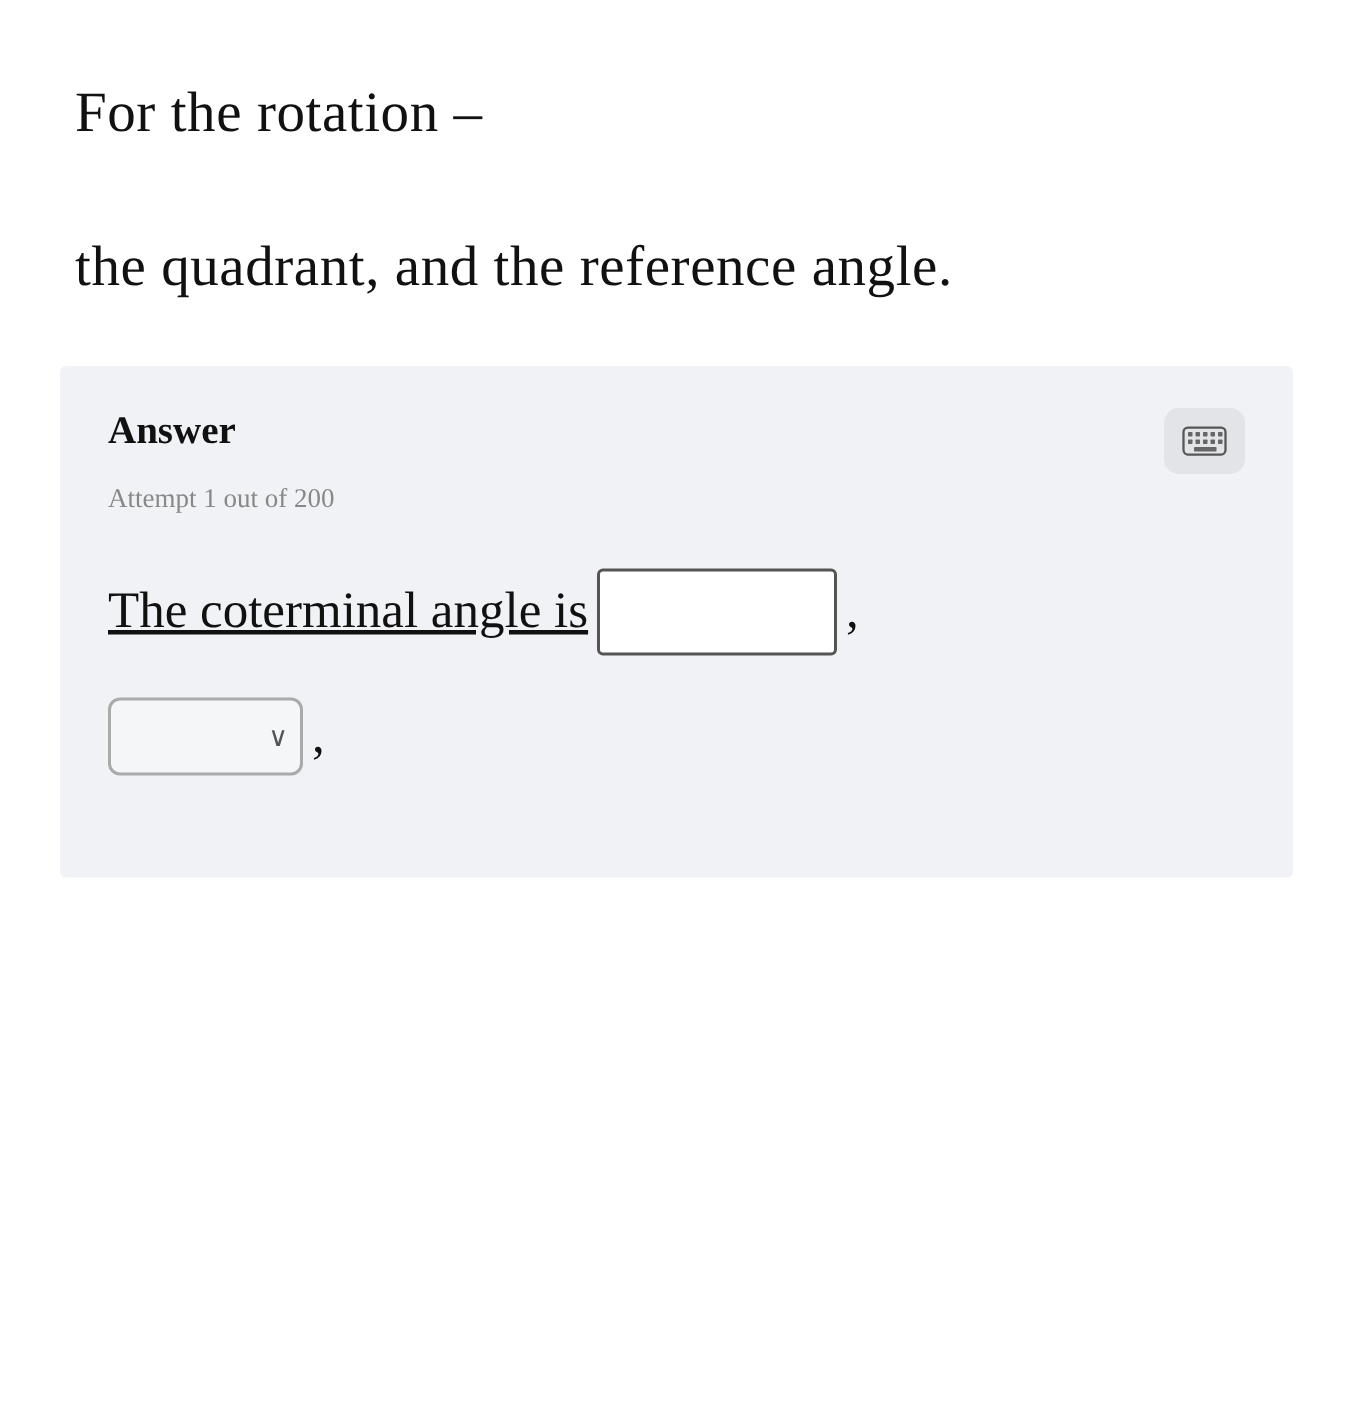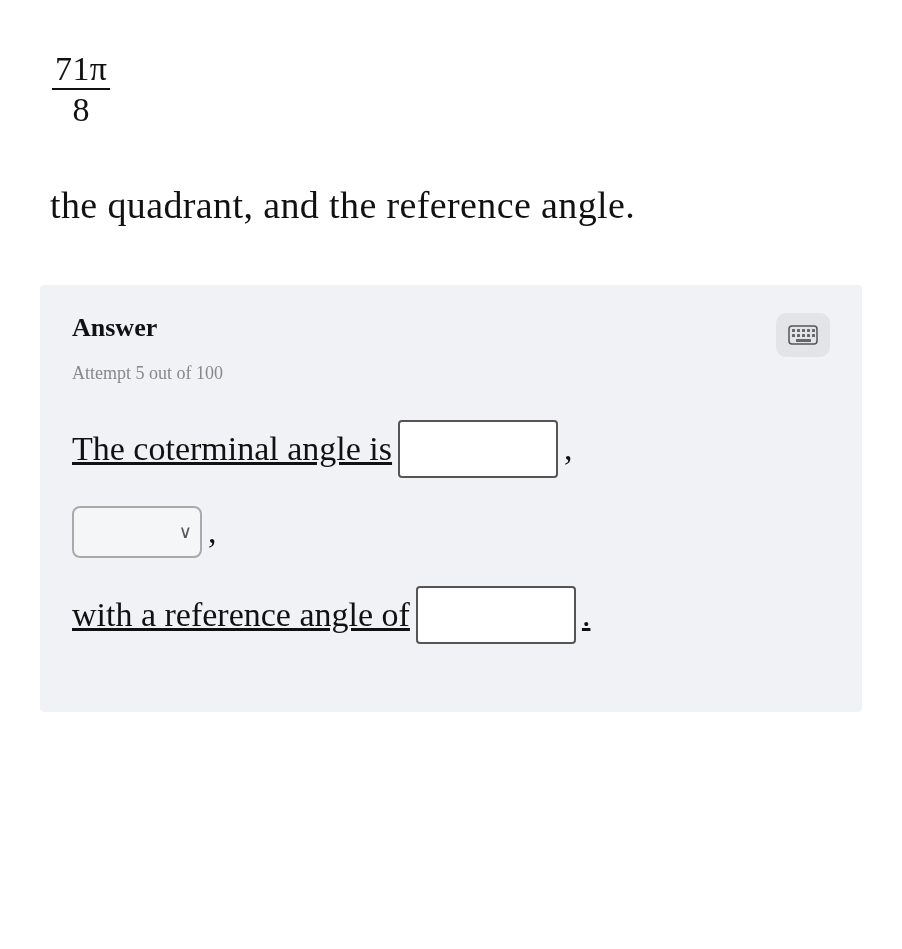--- a/index.html
+++ b/index.html
@@ -47,21 +47,21 @@
 
     .fraction .denominator {
       padding: 1px 3px 0 3px;
       font-size: 34px;
     }
 
     .answer-section {
       background: #f0f2f5;
       border-radius: 4px;
       padding: 28px 32px 40px 32px;
-      margin-top: 24px;
+      margin-top: 10px;
     }
 
     .answer-label {
       font-size: 26px;
       font-weight: bold;
       color: #111111;
       font-family: Georgia, 'Times New Roman', serif;
       margin-bottom: 6px;
       display: flex;
       justify-content: space-between;
@@ -160,24 +160,21 @@
     .comma {
       font-size: 34px;
       font-family: Georgia, 'Times New Roman', serif;
     }
   </style>
 </head>
 <body>
 
 <div class="question-section">
   <div class="question-text">
-    <span class="fraction">
-        <span class="numerator">71π</span>
-        <span class="denominator">8</span>
-      </span><br>
+    <span>For the rotation –&nbsp;</span><br>
     <br>
     <span>the quadrant, and the reference angle.</span>
   </div>
 </div>
 
 <div class="answer-section">
   <div class="answer-label">
     <span>Answer</span>
     <button class="keyboard-icon-btn" title="keyboard">
       <svg class="keyboard-icon-svg" viewBox="0 0 30 20" fill="none" xmlns="http://www.w3.org/2000/svg">
@@ -193,39 +190,34 @@
         <rect x="9" y="9" width="3" height="3" rx="0.5" fill="#666"></rect>
         <rect x="14" y="9" width="3" height="3" rx="0.5" fill="#666"></rect>
         <rect x="19" y="9" width="3" height="3" rx="0.5" fill="#666"></rect>
         <rect x="24" y="9" width="3" height="3" rx="0.5" fill="#666"></rect>
 
         <rect x="8" y="14" width="15" height="3" rx="0.5" fill="#666"></rect>
       </svg>
     </button>
   </div>
 
-  <div class="attempt-text">Attempt 5 out of 100</div>
+  <div class="attempt-text">Attempt 1 out of 200</div>
 
   <div class="input-row">
     <span>The coterminal angle is</span>
     <input class="answer-input" type="text" style="">
     <span class="comma">,</span>
   </div>
 
   <div class="input-row">
     <div class="select-wrapper">
       <select class="answer-select">
         <option value=""></option>
         <option value="I">I</option>
         <option value="II">II</option>
         <option value="III">III</option>
         <option value="IV">IV</option>
       </select>
     </div>
     <span class="comma">,</span>
   </div>
 
-  <div class="input-row">
-    <span>with a reference angle of</span>
-    <input class="answer-input" type="text" style="">
-    <span class="period">.</span>
-  </div>
 </div>
 
 </body></html>

